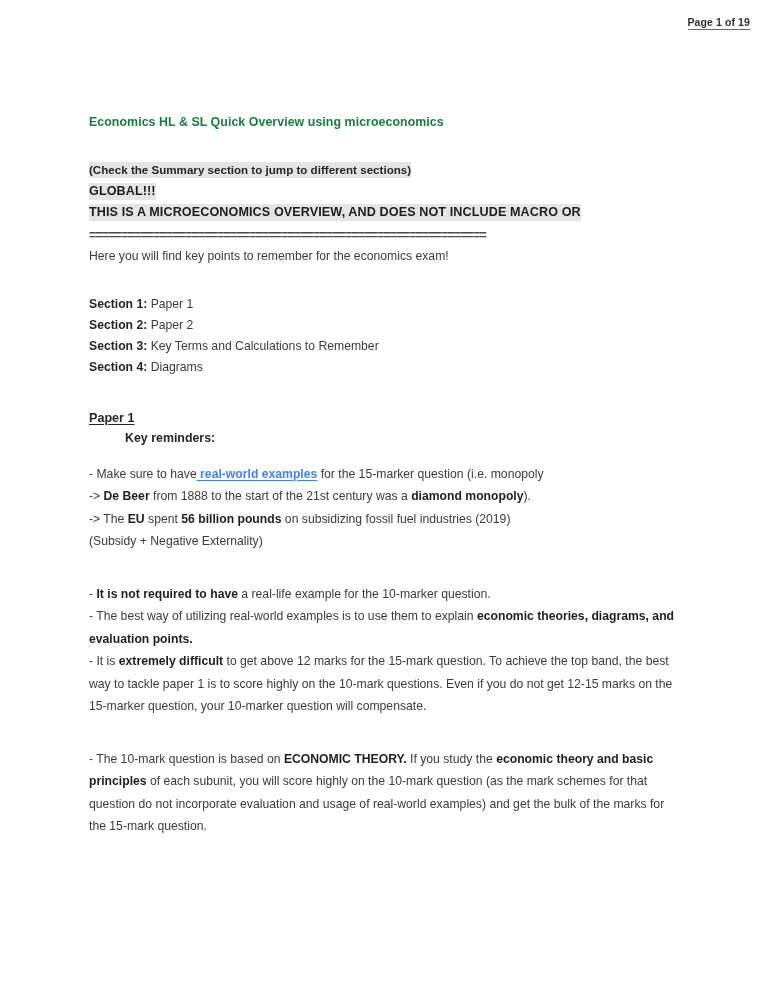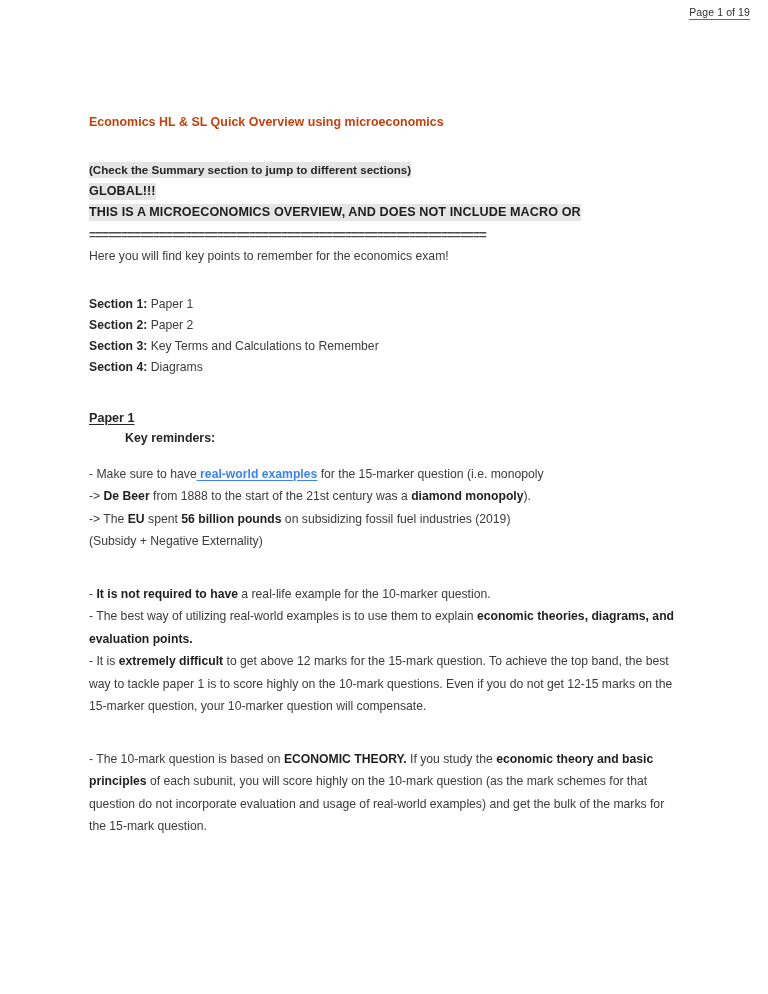--- a/index.html
+++ b/index.html
@@ -17,42 +17,43 @@
   }
   .page {
     position: relative;
     width: 768px;
     height: 994px;
     background: #ffffff;
   }
   
   .page-header {
     position: absolute;
-    top: 6px;
+    top: 16px;
     right: 18px;
     font-size: 10.5px;
     color: #2f2f2f;
     letter-spacing: 0.1px;
+    font-weight: bold;
   }
   .page-header .hdr-text {
     border-bottom: 1px solid #6b6b6b;
     padding-bottom: 1px;
     display: inline-block;
   }
   
   .content {
     position: absolute;
     left: 89px;
     top: 114px;
     width: 592px;
   }
   .doc-title {
     font-size: 12.4px;
     font-weight: bold;
-    color: #c2410c;
+    color: #15803d;
     letter-spacing: 0.05px;
     margin: 0 0 28px 0;
     line-height: 1.35;
   }
   .hl-block {
     margin: 0 0 4px 0;
   }
   .hl-line {
     display: block;
     line-height: 20px;

